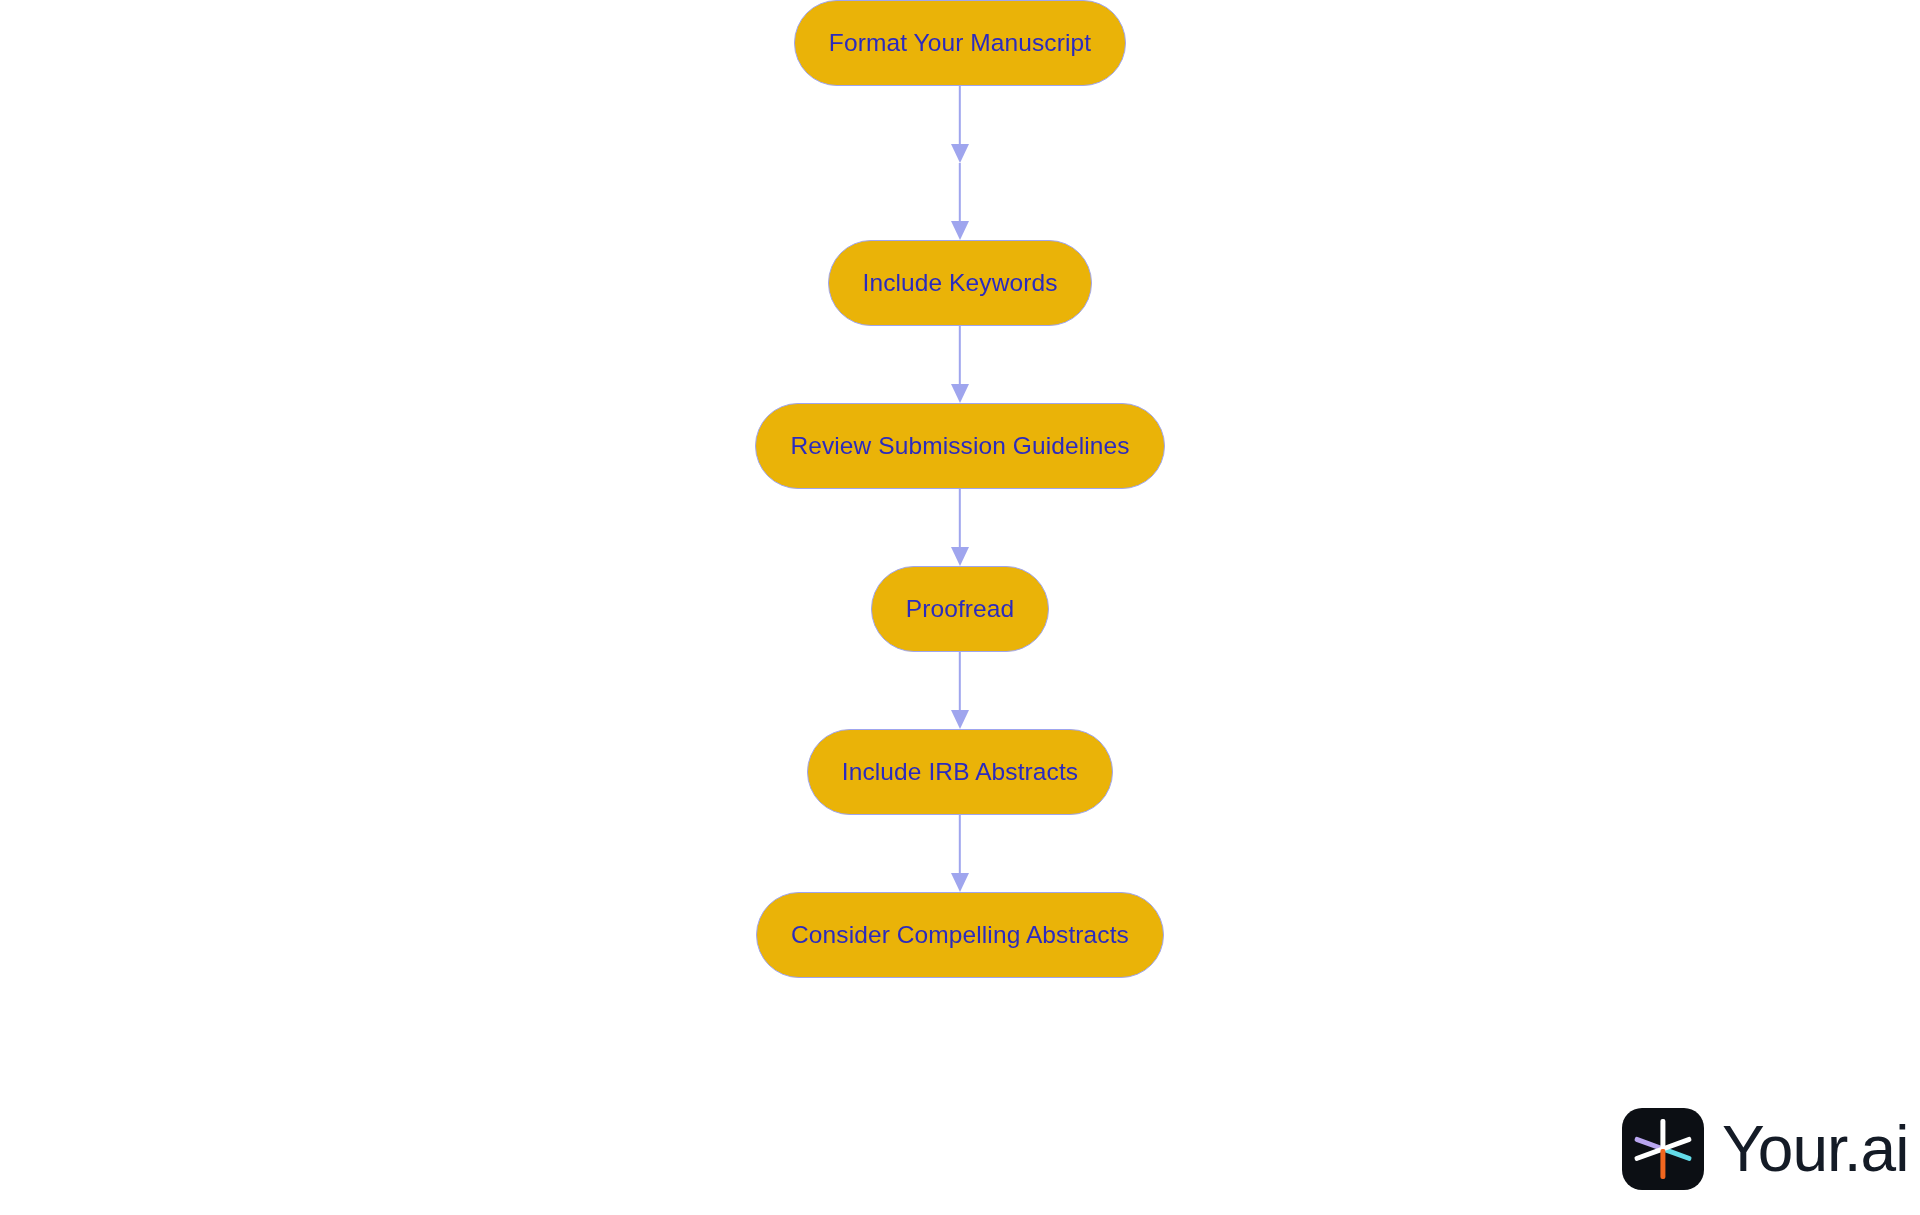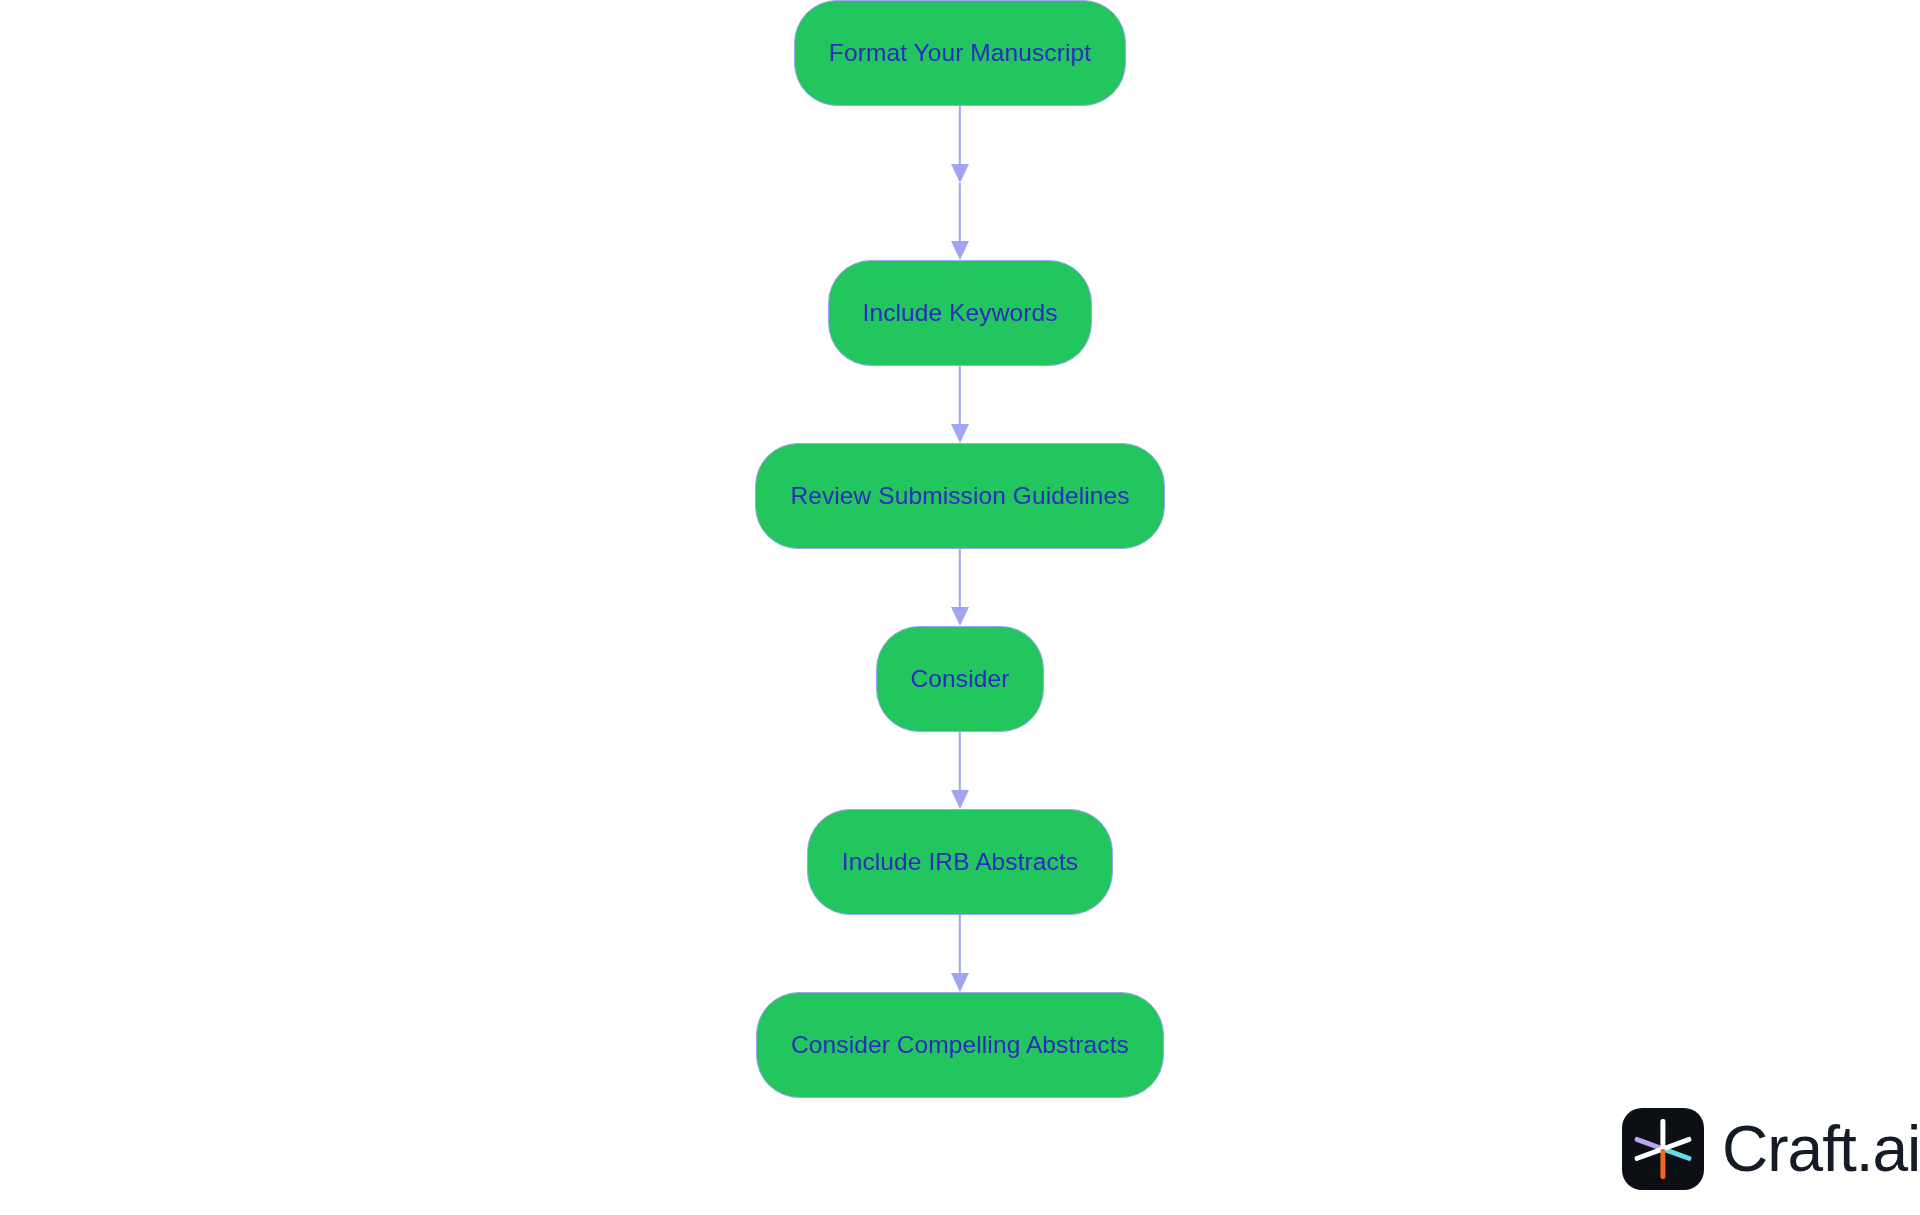--- a/index.html
+++ b/index.html
@@ -36,23 +36,23 @@
   }
 
   .node-wrap {
     display: flex;
     flex-direction: column;
     align-items: center;
   }
 
   .node {
     box-sizing: border-box;
-    height: 106px;
+    height: 86px;
     border: 1.6px solid #9fa5ee;
-    background: #22c55e;
+    background: #eab308;
     border-radius: 43px;
     display: flex;
     align-items: center;
     justify-content: center;
     padding: 0 34px;
     color: #2b2bbf;
     font-size: 24.5px;
     font-weight: 400;
     letter-spacing: 0.1px;
     white-space: nowrap;
@@ -196,21 +196,21 @@
       </div>
     </div>
 
     <div class="connector">
       <div class="shaft"></div>
       <div class="head"></div>
     </div>
 
     <div class="node-wrap">
       <div class="node">
-        <span>Consider</span>
+        <span>Proofread</span>
       </div>
     </div>
 
     <div class="connector">
       <div class="shaft"></div>
       <div class="head"></div>
     </div>
 
     <div class="node-wrap">
       <div class="node">
@@ -233,16 +233,16 @@
 
   <div id="logo">
     <div id="logo-mark">
       <div class="spoke s-ul"></div>
       <div class="spoke s-dr"></div>
       <div class="spoke s-dl"></div>
       <div class="spoke s-ur"></div>
       <div class="spoke s-up"></div>
       <div class="spoke s-down"></div>
     </div>
-    <div id="logo-word">Craft.ai</div>
+    <div id="logo-word">Your.ai</div>
   </div>
 
 </div>
 
 </body></html>

